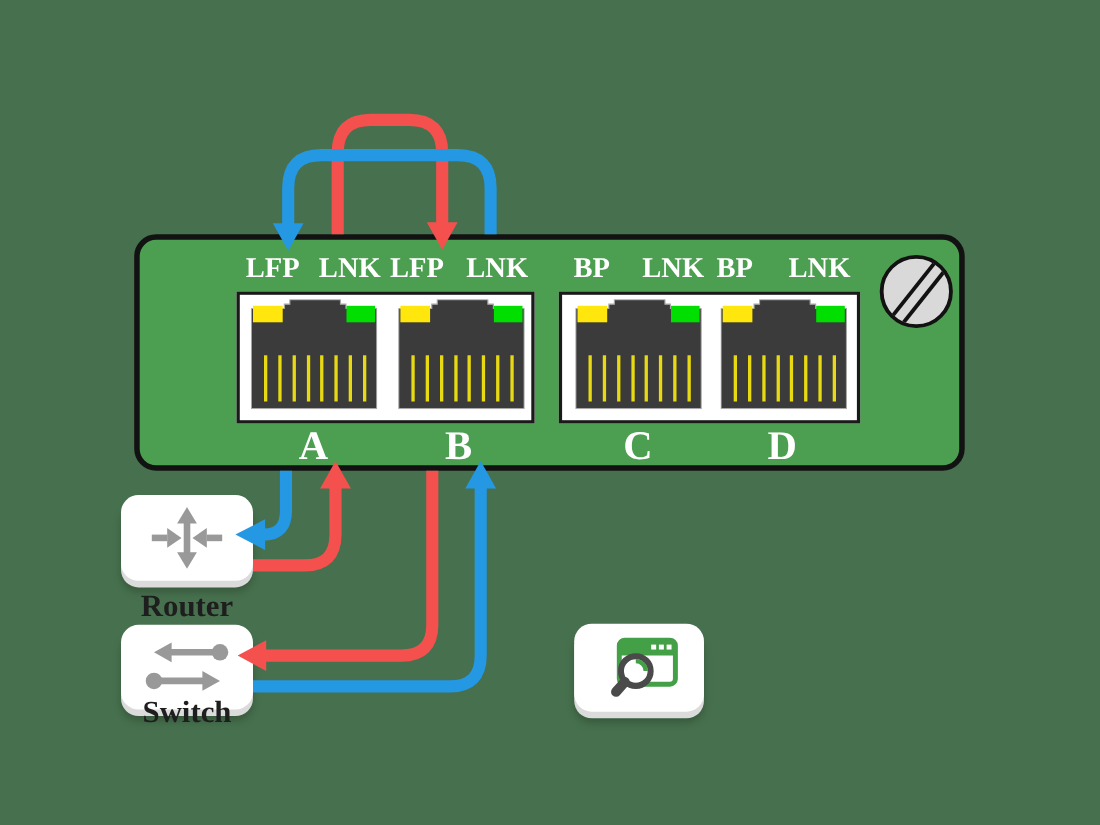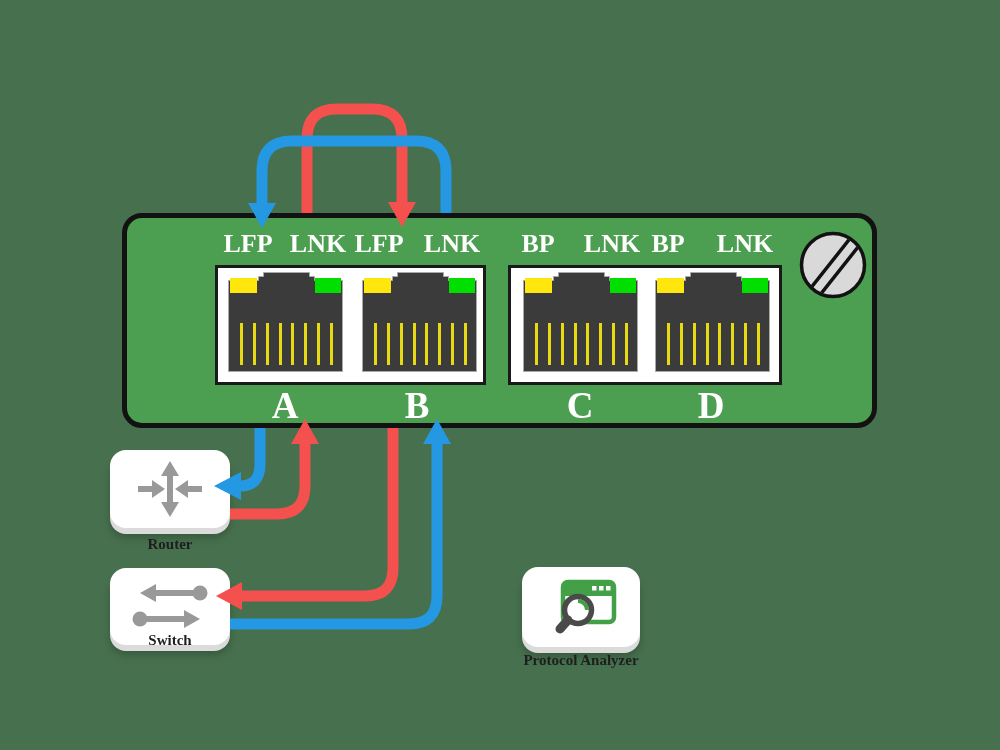--- a/index.html
+++ b/index.html
@@ -29,21 +29,21 @@
   .screw{position:absolute;left:798px;top:230px;z-index:2;}
   .arrows{position:absolute;left:0;top:0;z-index:5;pointer-events:none;}
   .node{
     position:absolute;width:120px;box-sizing:border-box;background:#ffffff;
     border-radius:16px;z-index:3;
     box-shadow:0 6px 0 #dbdbdb, 0 10px 8px rgba(0,0,0,0.22);
   }
   .node-icon{position:absolute;}
   .node-label{
     position:absolute;transform:translateX(-50%);white-space:nowrap;
-    color:#1e1e1e;font-size:15px;font-weight:600;z-index:3;
+    color:#1e1e1e;font-size:28px;font-weight:600;z-index:3;
   }
   .defs-hidden{position:absolute;width:0;height:0;overflow:hidden;}
 </style>
 </head>
 <body>
 
 <div class="canvas">
 
   <svg class="defs-hidden" aria-hidden="true">
     <defs>
@@ -148,21 +148,20 @@
       <g fill="#ffffff">
         <rect x="70" y="19" width="4.5" height="4.5"></rect>
         <rect x="77" y="19" width="4.5" height="4.5"></rect>
         <rect x="84" y="19" width="4.5" height="4.5"></rect>
       </g>
       <circle cx="56" cy="43" r="13.5" fill="#ffffff" stroke="#4A4A4A" stroke-width="5.5"></circle>
       <path d="M 56 34 A 9 9 0 0 1 65 43" fill="none" stroke="#43A047" stroke-width="4"></path>
       <line x1="46" y1="53" x2="38" y2="62" stroke="#4A4A4A" stroke-width="9" stroke-linecap="round"></line>
     </svg>
   </div>
-  <div class="node-label" style="left:581px;top:652px">Protocol Analyzer</div>
 
   <svg class="arrows" width="1000" height="750" viewBox="0 0 1000 750">
 
     <g>
       <path d="M 307 213 V 139 Q 307 109 337 109 H 372 Q 402 109 402 139 V 204" fill="none" stroke="#F4514E" stroke-width="11"></path>
       <polygon points="388,202 416,202 402,227" fill="#F4514E"></polygon>
     </g>
 
     <g>
       <path d="M 446 213 V 171 Q 446 141 416 141 H 292 Q 262 141 262 171 V 205" fill="none" stroke="#2598E4" stroke-width="11"></path>

